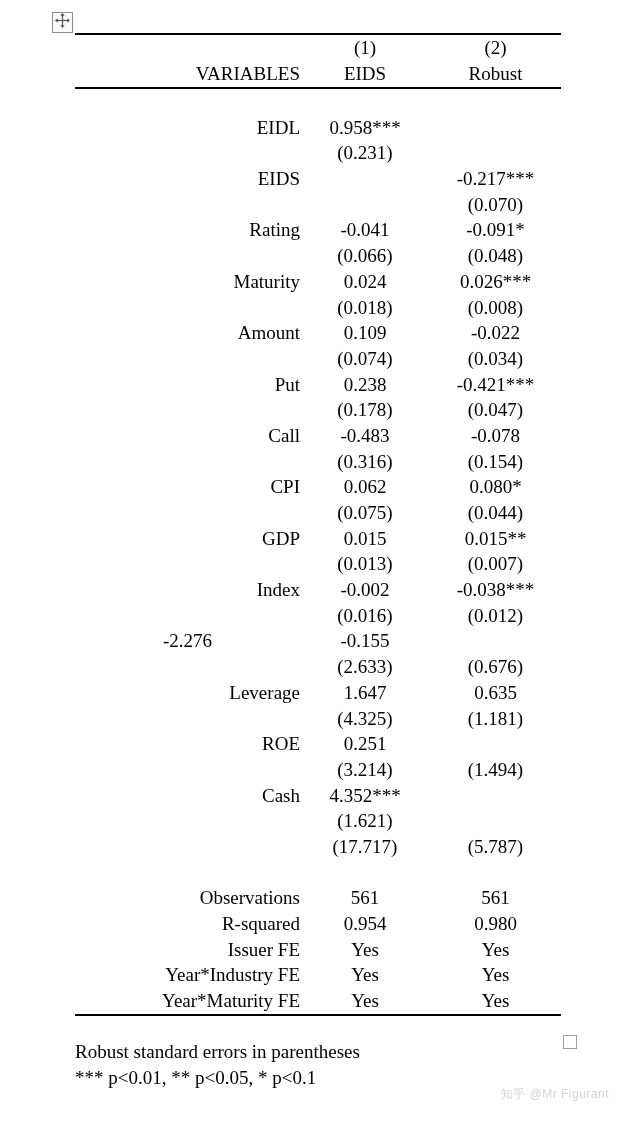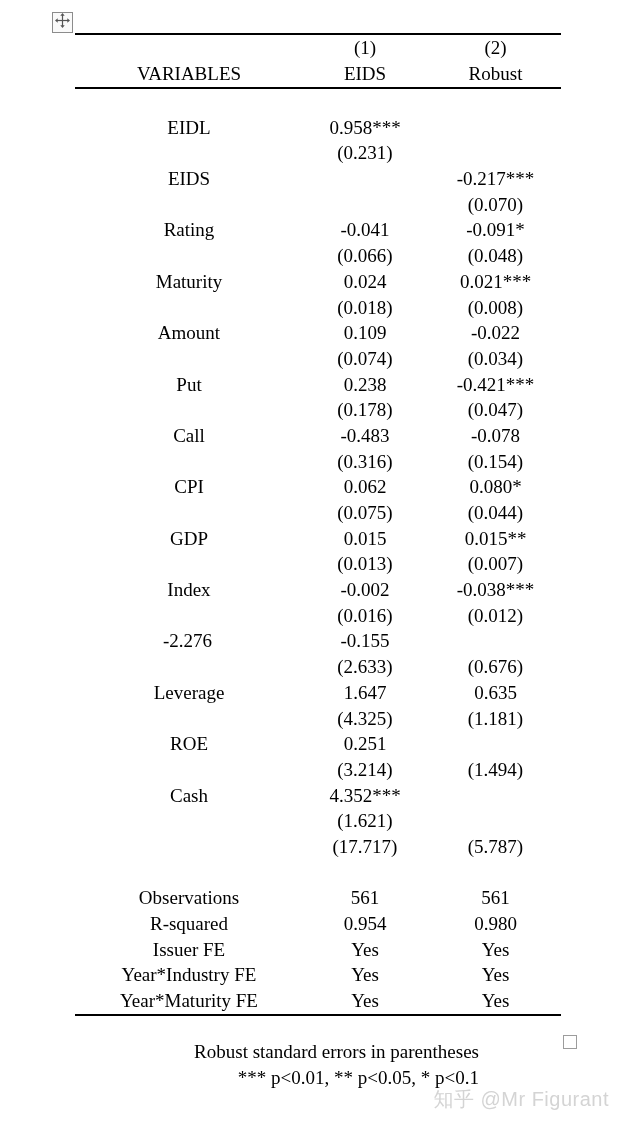--- a/index.html
+++ b/index.html
@@ -22,36 +22,36 @@
     border-top:2px solid #000; border-bottom:2px solid #000;
   }
   .thead { border-bottom:2px solid #000; }
   .tr {
     display:grid;
     grid-template-columns:225px 130px 131px;
     height:25.7px; line-height:25.7px;
     font-size:19px; white-space:nowrap;
   }
   .thead .tr { height:26px; line-height:26px; }
-  .td.label { text-align:center; padding-left:3px; }
+  .td.label { text-align:right; padding-left:3px; }
   .td.c { text-align:center; }
   .spacer { height:25.7px; }
   .notes {
     position:absolute; left:75px; top:1039px; width:404px;
-    text-align:right; font-size:19px; line-height:26px;
+    text-align:left; font-size:19px; line-height:26px;
   }
   .sq {
     position:absolute; left:563px; top:1035px;
     width:14px; height:14px;
     border:1px solid #9c9c9c; background:#ffffff;
   }
   .watermark {
     position:absolute; right:14px; top:1086px;
     font-family:"Liberation Sans","DejaVu Sans",sans-serif;
-    font-size:20px; color:#d4d4d4; letter-spacing:0.5px;
+    font-size:12px; color:#d4d4d4; letter-spacing:0.5px;
   }
 </style>
 </head>
 <body>
 
 <div class="handle">
   <span>
     <svg width="15" height="15" viewBox="0 0 15 15">
       <g stroke="#555555" stroke-width="1.2">
         <line x1="7.5" y1="2" x2="7.5" y2="13"></line>
@@ -109,21 +109,21 @@
         <div class="td c">-0.091*</div>
       </div>
       <div class="tr">
         <div class="td label"></div>
         <div class="td c">(0.066)</div>
         <div class="td c">(0.048)</div>
       </div>
       <div class="tr">
         <div class="td label">Maturity</div>
         <div class="td c">0.024</div>
-        <div class="td c">0.021***</div>
+        <div class="td c">0.026***</div>
       </div>
       <div class="tr">
         <div class="td label"></div>
         <div class="td c">(0.018)</div>
         <div class="td c">(0.008)</div>
       </div>
       <div class="tr">
         <div class="td label">Amount</div>
         <div class="td c">0.109</div>
         <div class="td c">-0.022</div>

